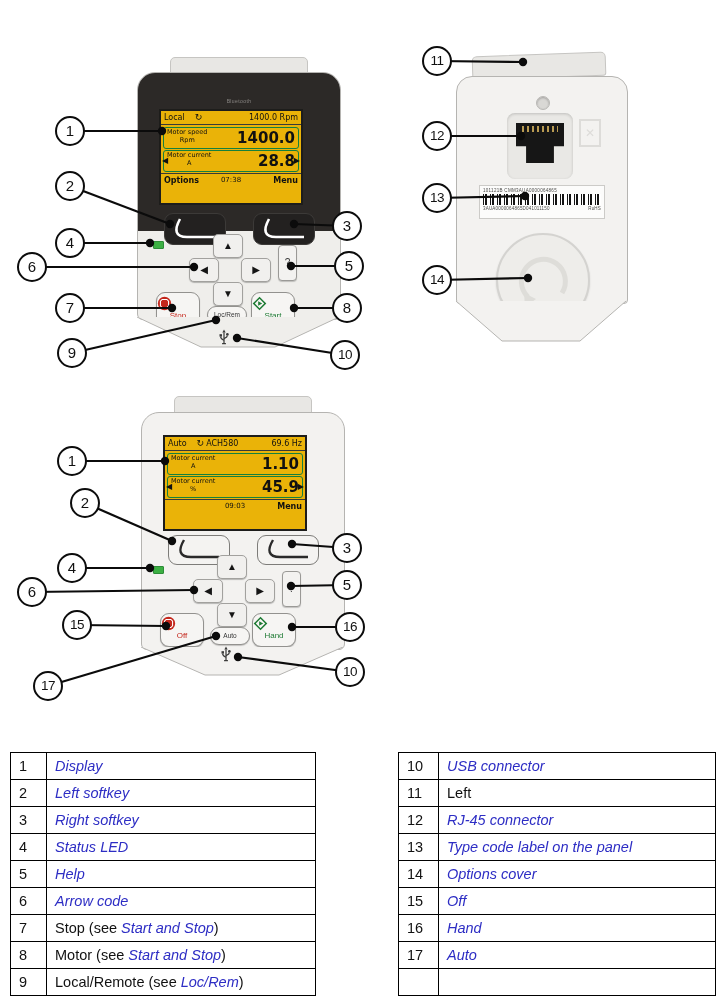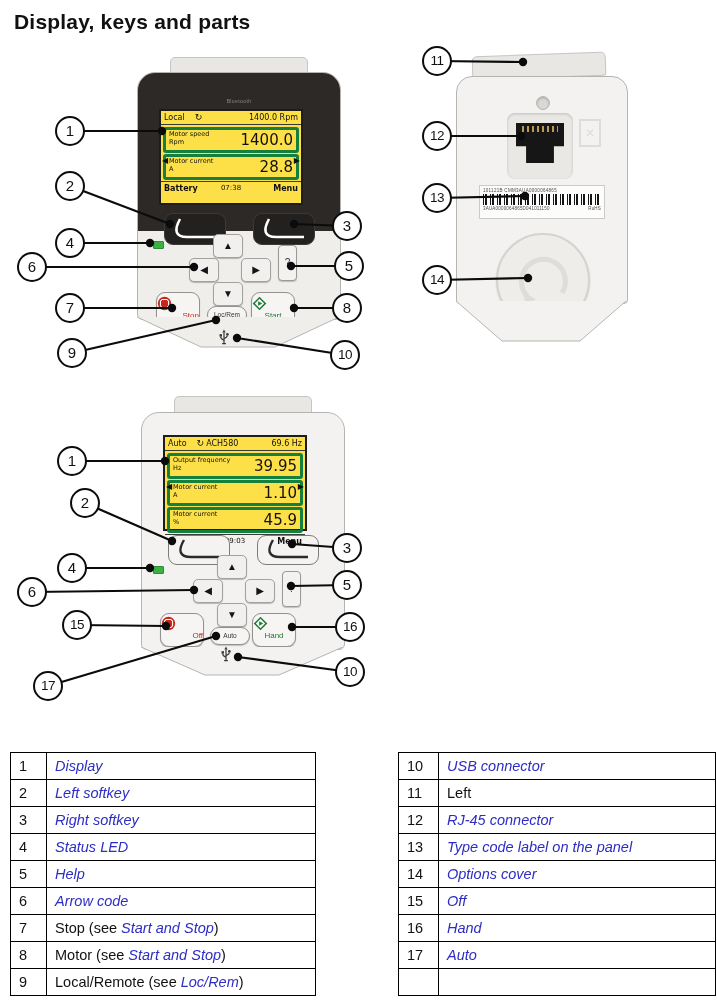--- a/index.html
+++ b/index.html
@@ -8,43 +8,43 @@
   h1.title{position:absolute;left:14px;top:10px;margin:0;font-size:21px;font-weight:bold;color:#111;letter-spacing:.2px;}
 
   
   .clip{background:#e8e7e4;border:1px solid #c6c5c2;border-radius:5px 5px 3px 3px;}
   .pbody{background:#efeeeb;border:1px solid #b5b4b1;border-radius:18px 18px 6px 6px;}
   .pbody2{background:#f3f2f0;}
   .darktop{position:absolute;left:0;top:0;right:0;height:158px;background:#2c2927;border-radius:17px 17px 0 0;}
   .bt{position:absolute;left:0;right:0;top:25px;text-align:center;font-size:5px;color:#8a8784;letter-spacing:.4px;}
 
   
-  .lcd{position:absolute;width:144px;height:96px;background:#fde047;border:2px solid #1d1d1b;box-sizing:border-box;font-family:"DejaVu Sans",sans-serif;color:#111;}
+  .lcd{position:absolute;width:144px;height:96px;background:#eab308;border:2px solid #1d1d1b;box-sizing:border-box;font-family:"DejaVu Sans",sans-serif;color:#111;}
   .lcd-status{display:flex;align-items:center;height:13px;border-bottom:1px solid #3a3a38;font-size:8px;padding:0 3px;}
   .lcd-status .rot{font-size:9px;margin-left:10px;line-height:9px;}
   .lcd-status .mid{margin-left:2px;}
   .lcd-status .right{margin-left:auto;text-align:center;}
   .lcd-rows{padding:1px 2px 0 2px;}
-  .lcd-row{display:flex;height:20px;border:3px solid #15803d;border-radius:3px;margin:1px 0;align-items:center;}
+  .lcd-row{display:flex;height:20px;border:1px solid #15803d;border-radius:3px;margin:1px 0;align-items:center;text-align:center;}
   .lcd-lab{font-size:6.5px;line-height:7.5px;padding-left:3px;align-self:flex-start;padding-top:1px;}
-  .lcd-val{margin-left:auto;font-size:15px;font-weight:normal;padding-right:3px;}
+  .lcd-val{margin-left:auto;font-size:15px;font-weight:bold;padding-right:3px;}
   .lcd-bottom{display:flex;align-items:center;height:12px;border-top:1px solid #3a3a38;font-size:8px;padding:0 3px;}
   .lcd-bottom .bmid{position:absolute;left:0;right:0;text-align:center;font-size:7px;}
   .lcd-bottom .bl{font-weight:bold;z-index:1;}
   .lcd-bottom .br{font-weight:bold;margin-left:auto;z-index:1;}
   .sidearrow{position:absolute;top:46px;font-size:8px;color:#111;line-height:8px;}
 
   
   .softdark{position:absolute;background:#232120;border:1px solid #3c3a38;border-radius:9px;}
   .softlight{position:absolute;background:#f4f3f1;border:1px solid #7d7c79;border-radius:9px;}
   .akey{position:absolute;width:28px;height:22px;background:#f1f0ee;border:1px solid #a2a19e;border-radius:5px;color:#151515;font-size:10px;text-align:center;line-height:21px;box-shadow:0 1px 1px rgba(0,0,0,.25);}
   .helpkey{position:absolute;width:17px;height:34px;background:#f3f2f0;border:1px solid #9a9996;border-radius:4px;color:#3a3a3a;font-size:10px;text-align:center;line-height:34px;box-shadow:0 1px 1px rgba(0,0,0,.2);}
   .bigkey{position:absolute;width:42px;background:#f6f5f3;border:1px solid #93928f;border-radius:9px;text-align:center;box-shadow:0 1px 1px rgba(0,0,0,.25);}
   .bigkey .klabel{display:block;font-size:8px;line-height:8px;margin-top:1px;}
-  .red{color:var(--stop-red);text-align:right;}
+  .red{color:var(--stop-red);}
   .green{color:var(--start-green);}
   .pill{position:absolute;background:#f6f5f3;border:1px solid #93928f;border-radius:9px;font-size:6.5px;color:#333;text-align:center;box-shadow:0 1px 1px rgba(0,0,0,.2);}
   .led{position:absolute;width:9px;height:6px;background:var(--led-green);border:1px solid #2d8c38;border-radius:1px;}
 
   
   .screw{position:absolute;width:12px;height:12px;border-radius:50%;background:#d9d8d5;border:1px solid #b9b8b5;box-shadow:inset 0 1px 2px rgba(0,0,0,.25);}
   .rjrecess{position:absolute;width:66px;height:66px;background:#e9e8e5;border-radius:8px;box-shadow:inset 0 1px 3px rgba(0,0,0,.18);}
   .rjjack{position:absolute;left:9px;top:10px;width:48px;height:40px;background:#161616;clip-path:polygon(0 0,100% 0,100% 58%,79% 58%,79% 100%,21% 100%,21% 58%,0 58%);}
   .rjpins{position:absolute;left:6px;right:6px;top:3px;height:6px;background:repeating-linear-gradient(90deg,#b99b52 0 2px,#161616 2px 5px);}
   .molded{position:absolute;width:18px;height:24px;border:2px solid #dddcd9;color:#dddcd9;font-size:12px;text-align:center;line-height:24px;}
@@ -65,21 +65,20 @@
   table.parts td.num{padding-left:8px;}
   .doclink{color:var(--link-blue);font-style:italic;}
   .plaintext{color:#111;}
 
   svg{display:block;}
 </style>
 </head>
 <body>
 
 <div class="page">
-  <h1 class="title">Display, keys and parts</h1>
 
   <div class="abs clip" style="left:170px;top:57px;width:136px;height:20px"></div>
   <div class="abs pbody" style="left:137px;top:72px;width:202px;height:246px">
     <div class="darktop"></div>
     <div class="bt">Bluetooth</div>
 
     <div class="lcd" style="left:21px;top:36px">
       <div class="lcd-status">
         <span>Local</span>
         <span class="rot">↻</span>
@@ -96,21 +95,21 @@
           </div>
           <div class="lcd-row">
             <div class="lcd-lab">
               <div>Motor current</div>
               <div>A</div>
             </div>
             <div class="lcd-val">28.8</div>
           </div>
         </div>
       <div class="lcd-bottom">
-        <span class="bl">Battery</span>
+        <span class="bl">Options</span>
         <span class="bmid">07:38</span>
         <span class="br">Menu</span>
       </div>
       <span class="sidearrow" style="left:1px">◀</span>
       <span class="sidearrow" style="right:1px">▶</span>
     </div>
 
     <div class="softdark" style="left:26px;top:140px;width:60px;height:30px">
       <svg width="60" height="30" viewBox="0 0 60 30">
           <path d="M15 5 C 9 16 10 23 22 23 L 50 23" stroke="#fff" stroke-width="2.6" fill="none"></path>
@@ -194,27 +193,20 @@
   <div class="abs clip" style="left:174px;top:396px;width:136px;height:20px"></div>
   <div class="abs pbody pbody2" style="left:141px;top:412px;width:202px;height:236px">
     <div class="lcd" style="left:21px;top:22px">
       <div class="lcd-status">
         <span>Auto</span>
         <span class="rot">↻</span>
         <span class="mid">ACH580</span>
         <span class="right">69.6 Hz</span>
       </div>
       <div class="lcd-rows" id="p2rows">
-          <div class="lcd-row">
-            <div class="lcd-lab">
-              <div>Output frequency</div>
-              <div>Hz</div>
-            </div>
-            <div class="lcd-val">39.95</div>
-          </div>
           <div class="lcd-row">
             <div class="lcd-lab">
               <div>Motor current</div>
               <div>A</div>
             </div>
             <div class="lcd-val">1.10</div>
           </div>
           <div class="lcd-row">
             <div class="lcd-lab">
               <div>Motor current</div>

